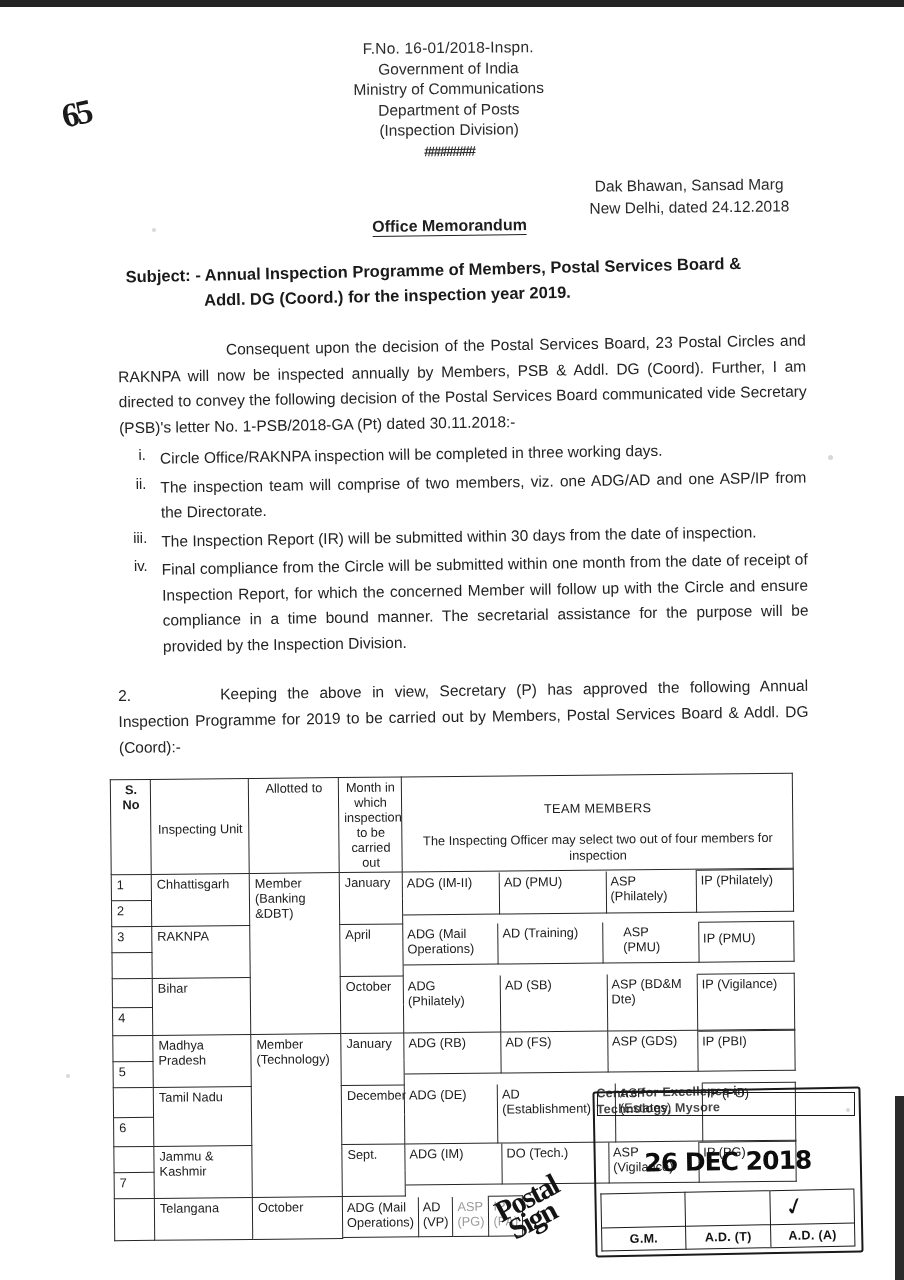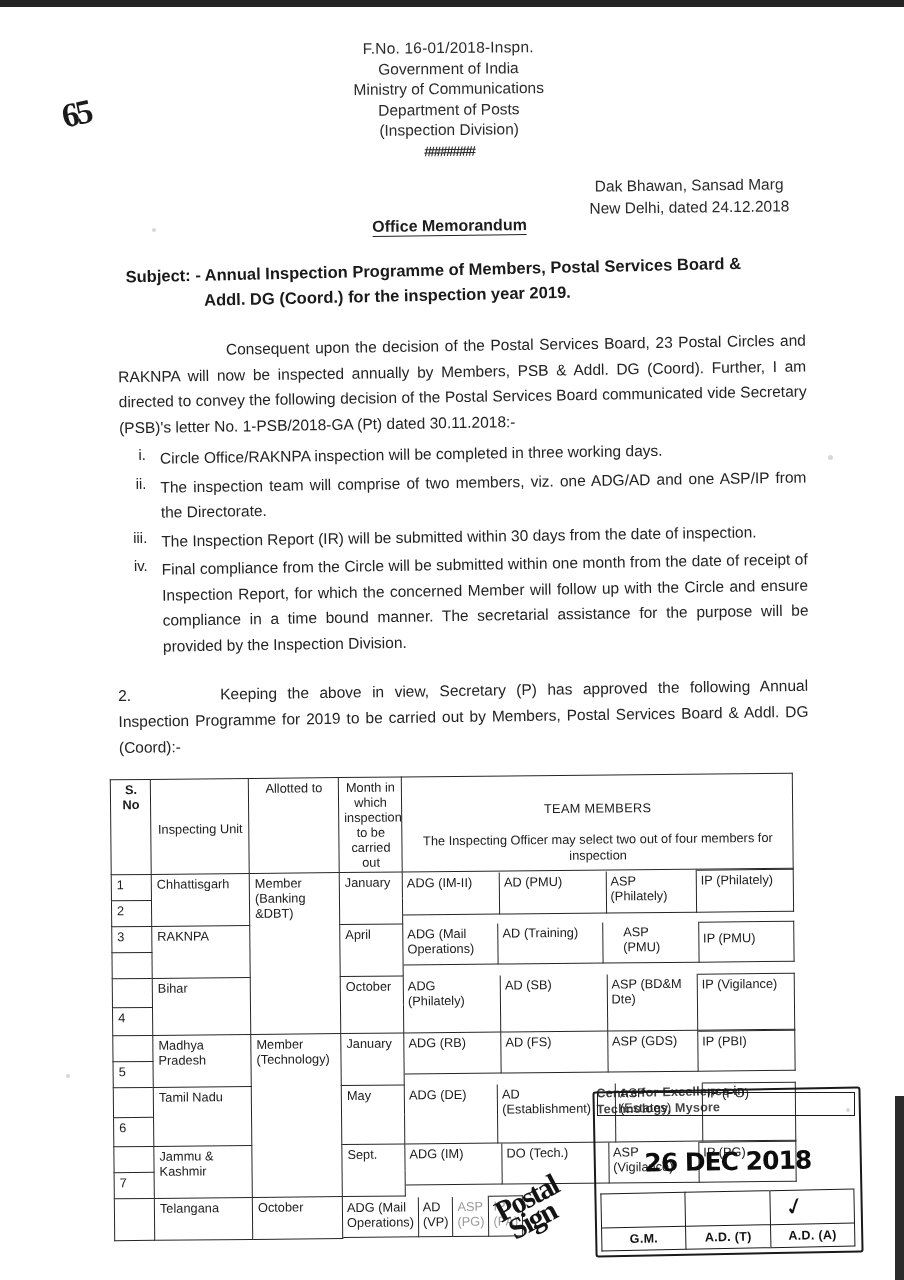--- a/index.html
+++ b/index.html
@@ -357,21 +357,21 @@
               </table>
         </td>
       </tr>
       <tr>
         <td class="sno">5</td>
       </tr>
 
       <tr>
         <td class="sno">&nbsp;</td>
         <td rowspan="2">Tamil Nadu</td>
-        <td rowspan="2">May</td>
+        <td rowspan="2">December</td>
         <td rowspan="2" style="padding:0;border:none">
           <table class="grid-sub">
             <tbody>
                   <tr>
               <td class="m1" style="border:1.1px solid #262626;border-top:none;border-left:none;padding:2px 4px;height:58px;vertical-align:top">ADG (DE)</td>
               <td class="m2" style="border:1.1px solid #262626;border-top:none;padding:2px 4px;vertical-align:top">AD (Establishment)</td>
               <td class="m3" style="border:1.1px solid #262626;border-top:none;padding:2px 4px;vertical-align:top">ASP (Estates)</td>
               <td class="m4" style="border-bottom:1.1px solid #262626;padding:2px 4px;vertical-align:top">IP (PO)</td>
             </tr>
           </tbody>

